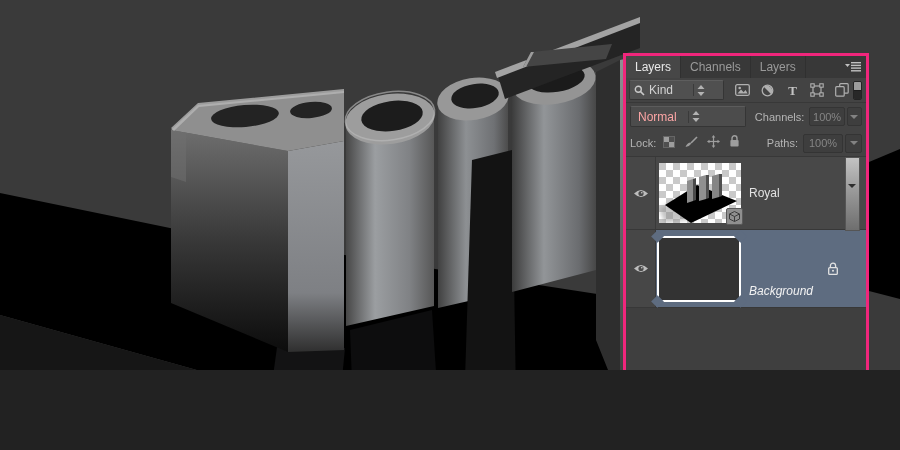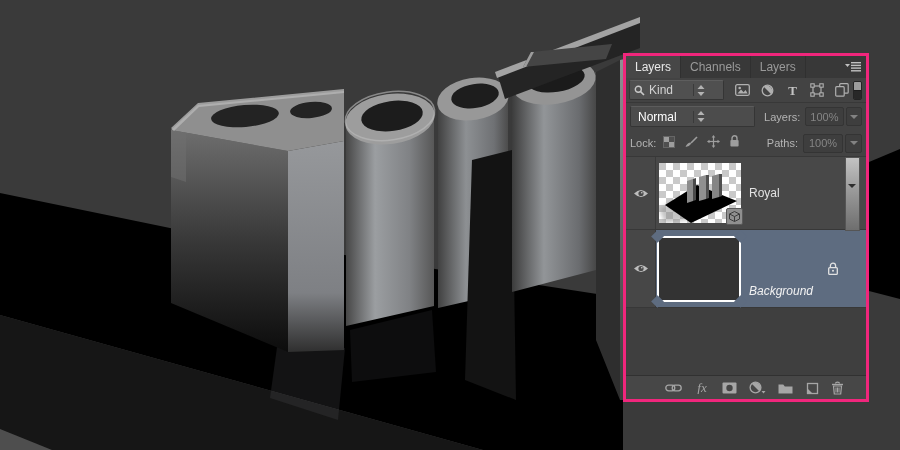--- a/index.html
+++ b/index.html
@@ -1,20 +1,20 @@
 <!DOCTYPE html>
 <html style="--accent: #f0267c; --rowsel: #5e6c80; --panelbg: #434343; --canvasbg: #3a3a3a;"><head>
 <meta charset="utf-8">
 <style>
   :root{
     --accent:#f0267c; --panelbg:#434343; --rowsel:#5e6c80; --canvasbg:#3a3a3a;
     --txt:#c9c9c9; --lbl:#b4b4b4; --dim:#858585; --icon:#a6a6a6;
   }
   html,body{margin:0;padding:0;background:#222;}
-  .stage{position:relative;width:900px;height:450px;overflow:hidden;
+  .stage{position:relative;width:900px;height:370px;overflow:hidden;
          background:var(--canvasbg);font-family:"Liberation Sans",sans-serif;
          -webkit-font-smoothing:antialiased;}
   .canvas3d{position:absolute;left:0;top:0;}
 
   
   .layers-panel{position:absolute;left:623px;top:53px;width:240px;height:343px;
     border:3px solid var(--accent);background:var(--panelbg);display:flex;flex-direction:column;}
 
   .tabbar{height:22px;display:flex;align-items:stretch;background:#383838;flex:none;}
   .tab{padding:0 9px;line-height:22px;font-size:12px;color:#9a9a9a;cursor:default;
@@ -33,21 +33,21 @@
   .ficons{display:flex;align-items:center;gap:8px;margin-left:10px;flex:1;}
   .fbtn{width:17px;height:17px;display:flex;align-items:center;justify-content:center;}
   .ftoggle{width:10px;height:17px;border:1px solid #242424;border-radius:2px;overflow:hidden;
            display:flex;flex-direction:column;margin-left:2px;}
   .ftoggle i{flex:1;}
   .ftoggle .on{background:#9c9c9c;border-bottom:1px solid #1d1d1d;}
   .ftoggle .off{background:#282828;}
 
   .blend-row{height:27px;flex:none;display:flex;align-items:center;padding:0 4px;background:#434343;}
   .mode-combo{width:118px;height:19px;background:#4c4c4c;border:1px solid #353535;border-top-color:#5c5c5c;
-      border-radius:2px;display:flex;align-items:center;padding:0 3px 0 7px;color:#ffffff;font-size:12px;}
+      border-radius:2px;display:flex;align-items:center;padding:0 3px 0 7px;color:#fca5a5;font-size:12px;}
   .mode-combo span{flex:1;}
   .lbl{font-size:11px;color:var(--lbl);}
   .blend-row .lbl{margin-left:9px;}
   .valbox{width:38px;height:17px;background:#3e3e3e;border:1px solid #343434;border-radius:2px;
       color:var(--dim);font-size:11px;display:inline-flex;align-items:center;justify-content:center;margin-left:5px;}
   .valarrow{width:15px;height:17px;background:#3e3e3e;border:1px solid #343434;border-radius:2px;
       display:inline-flex;align-items:center;justify-content:center;margin-left:2px;}
   .tri{width:0;height:0;border-left:4px solid transparent;border-right:4px solid transparent;
        border-top:4px solid #828282;}
 
@@ -257,21 +257,21 @@
     <div class="blend-row">
       <div class="mode-combo">
         <span>Normal</span>
         <span class="kc-arrows">
           <svg width="8" height="11" viewBox="0 0 8 11">
               <polygon points="4,0 7.5,4 0.5,4" fill="#b3b3b3"></polygon>
               <polygon points="0.5,7 7.5,7 4,11" fill="#b3b3b3"></polygon>
             </svg>
         </span>
       </div>
-      <span class="lbl">Layers:</span>
+      <span class="lbl">Channels:</span>
       <span class="valbox">100%</span>
       <span class="valarrow">
           <i class="tri"></i>
         </span>
     </div>
 
     <div class="lock-row">
       <span class="lbl">Lock:</span>
       <span class="lock-icons">
         <span>

